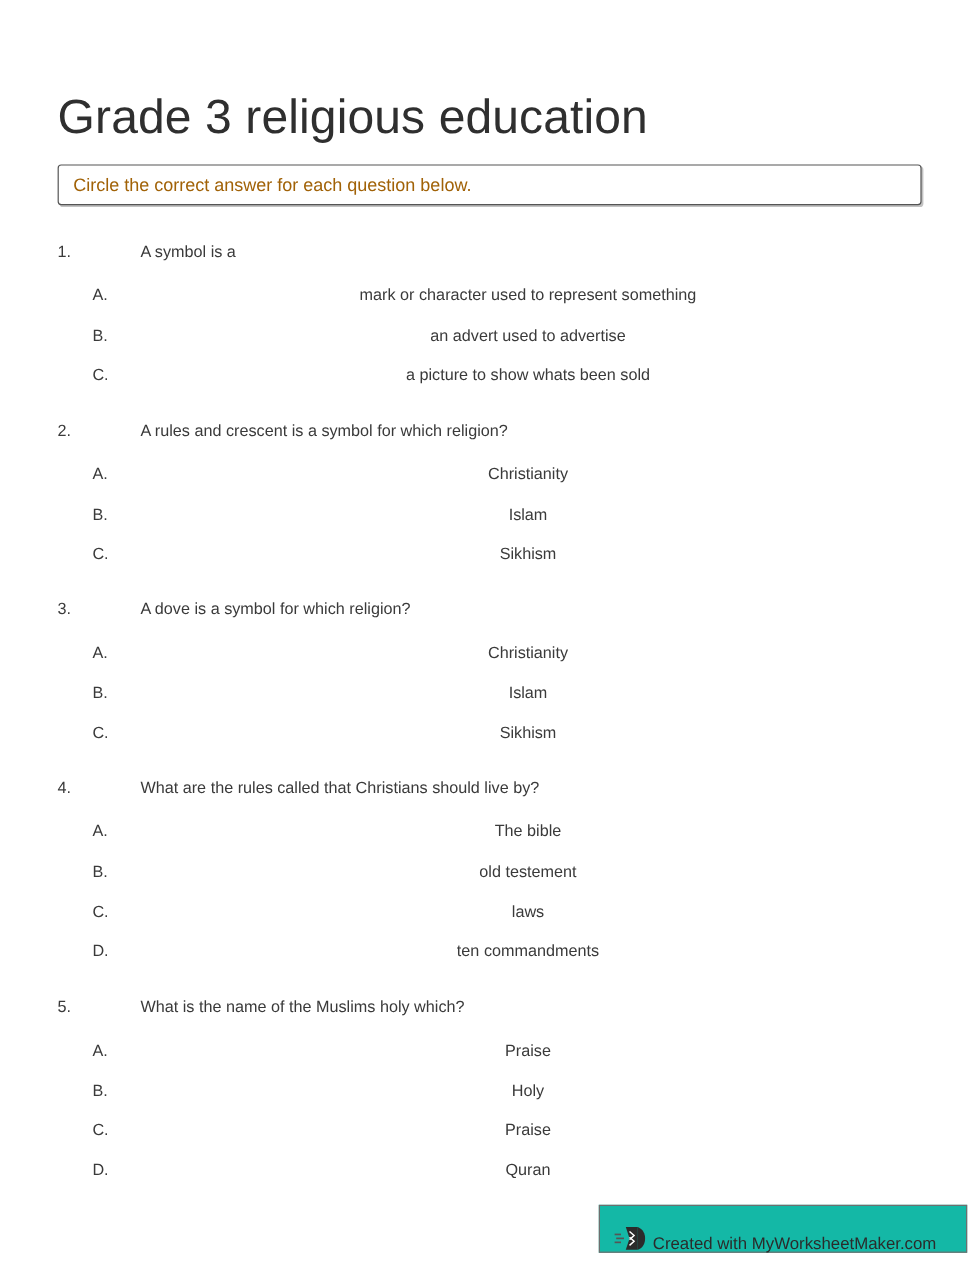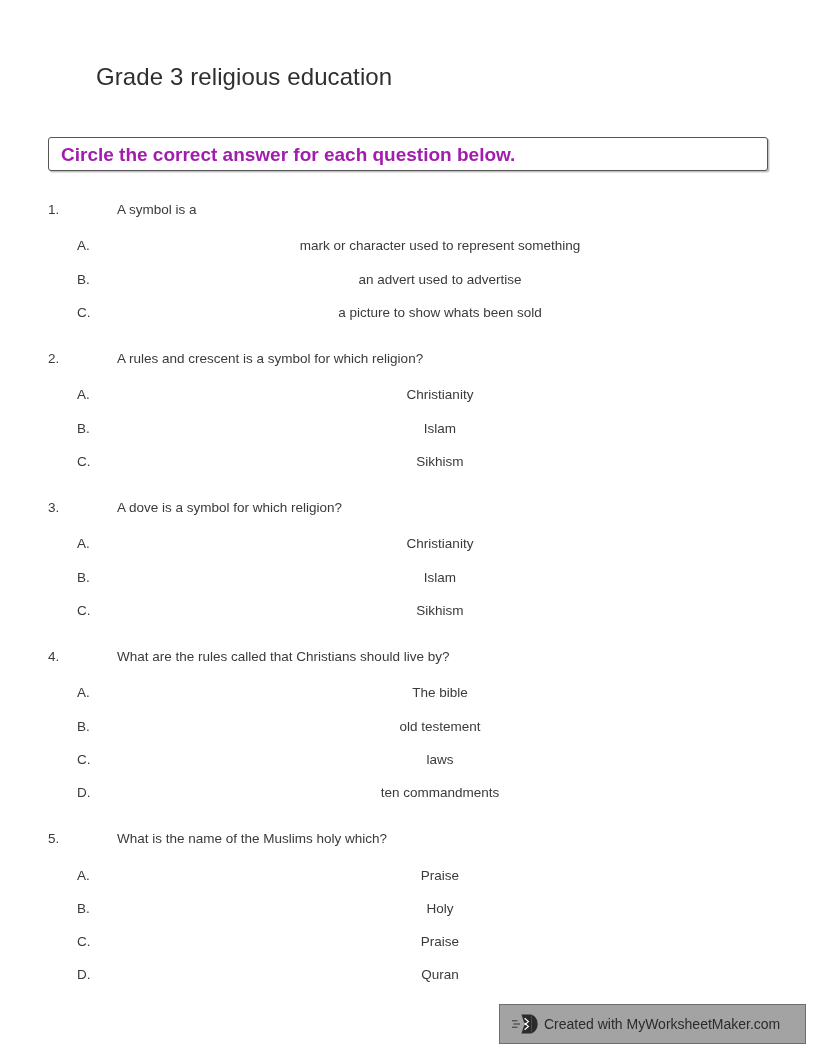--- a/index.html
+++ b/index.html
@@ -20,50 +20,48 @@
     position: absolute;
     inset: 0;
     background: #ffffff;
   }
 
   
   .worksheet-title {
     position: absolute;
     left: 48px;
     top: 46px;
-    font-size: 24px;
+    font-size: 40px;
     font-weight: 400;
     color: #2f2f2f;
     letter-spacing: 0.1px;
     line-height: 1.25;
     white-space: nowrap;
-    margin-left: 48px;
   }
 
   
   .instruction-box {
     position: absolute;
     left: 48px;
     top: 137px;
     width: 720px;
     height: 34px;
     box-sizing: border-box;
     border: 1px solid #555555;
     border-radius: 3px;
     background: #ffffff;
     box-shadow: 1.5px 1.5px 0 rgba(120,120,120,0.45);
     display: flex;
     align-items: center;
   }
   .instruction-text {
     padding-left: 12px;
-    font-size: 19px;
-    color: #a21caf;
+    font-size: 15px;
+    color: #a16207;
     line-height: 1;
-    font-weight: bold;
   }
 
   
   .questions {
     position: absolute;
     left: 48px;
     top: 200px;
     width: 730px;
   }
   .question-block {
@@ -116,23 +114,23 @@
 
   
   .footer-badge {
     position: absolute;
     left: 499px;
     top: 1004px;
     width: 307px;
     height: 40px;
     box-sizing: border-box;
     border: 1px solid #6e6e6e;
-    background: #a3a3a3;
-    display: flex;
-    align-items: center;
+    background: #14b8a6;
+    display: flex;
+    align-items: flex-end;
     padding-left: 12px;
   }
   .footer-logo {
     width: 26px;
     height: 22px;
     flex: 0 0 26px;
     margin-right: 6px;
     display: block;
   }
   .footer-text {

